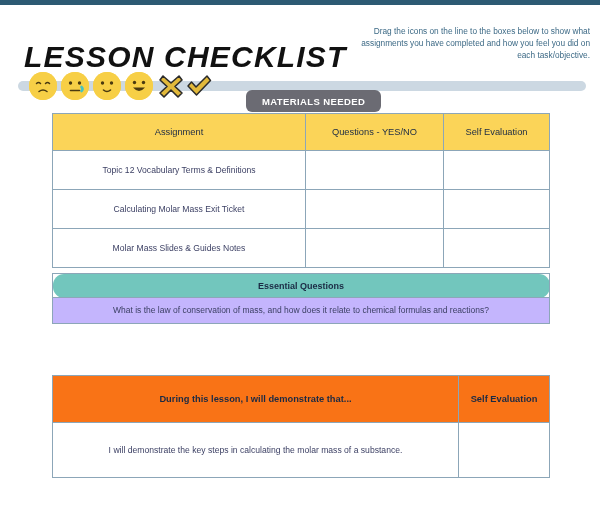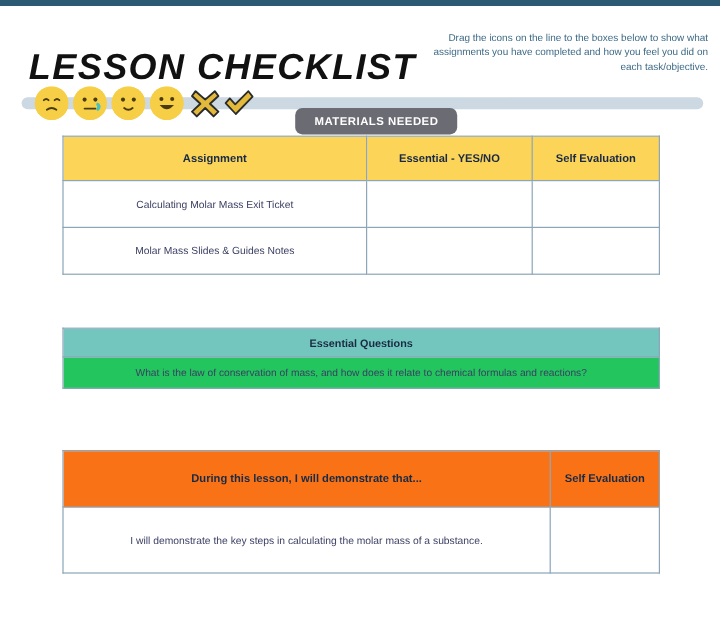--- a/index.html
+++ b/index.html
@@ -124,21 +124,21 @@
   #assign-table {
     left: 52px;
     top: 113px;
     width: 497px;
   }
   #assign-table .hdr td {
     background: #fbd458;
     height: 36px;
     text-align: center;
     font-size: 9.3px;
-    font-weight: bold;
+    font-weight: normal;
     color: #1b2a44;
   }
   #assign-table .bodyrow td {
     height: 38px;
     background: #ffffff;
     text-align: center;
     font-size: 8.6px;
     color: #3b3f63;
   }
   #assign-table .bodyrow td.cellbox { text-align: center; }
@@ -149,23 +149,24 @@
     top: 273px;
     width: 497px;
   }
   #eq-table .eq-hdr td {
     background: #72c6bd;
     height: 23px;
     text-align: center;
     font-size: 9px;
     font-weight: bold;
     color: #1b2a44;
+    border-radius: 11px;
   }
   #eq-table .eq-row td {
-    background: #22c55e;
+    background: #c4b5fd;
     text-align: center;
     font-size: 8.5px;
     color: #3b3f63;
     padding: 6px 18px;
     line-height: 1.55;
   }
 
   
   #demo-table {
     left: 52px;
@@ -257,22 +258,27 @@
 
 <table class="tbl" id="assign-table">
   <colgroup>
       <col style="width:253px">
       <col style="width:138px">
       <col style="width:106px">
     </colgroup>
   <tbody>
     <tr class="hdr">
       <td>Assignment</td>
-      <td>Essential - YES/NO</td>
+      <td>Questions - YES/NO</td>
       <td>Self Evaluation</td>
+    </tr>
+    <tr class="bodyrow">
+      <td>Topic 12 Vocabulary Terms &amp; Definitions</td>
+      <td class="cellbox"></td>
+      <td class="cellbox"></td>
     </tr>
     <tr class="bodyrow">
       <td>Calculating Molar Mass Exit Ticket</td>
       <td class="cellbox"></td>
       <td class="cellbox"></td>
     </tr>
     <tr class="bodyrow">
       <td>Molar Mass Slides &amp; Guides Notes</td>
       <td class="cellbox"></td>
       <td class="cellbox"></td>

